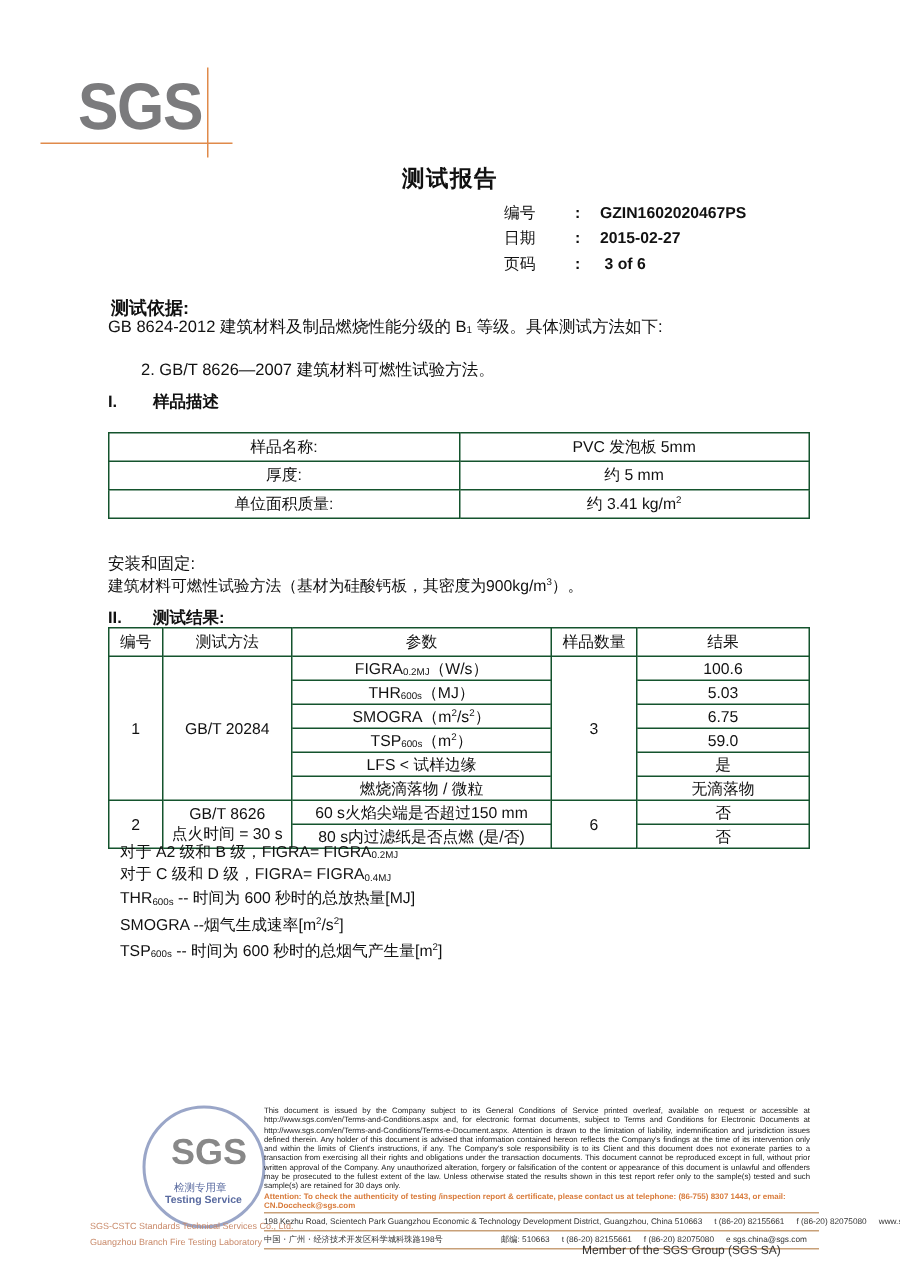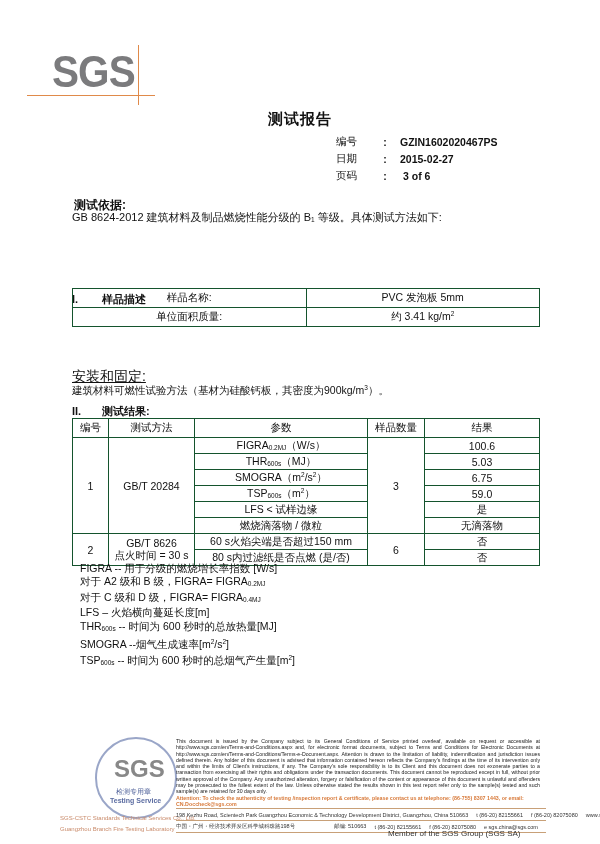--- a/index.html
+++ b/index.html
@@ -19,28 +19,28 @@
   .meta-row { display: flex; height: 17px; align-items: center; }
   .meta-label { width: 34px; font-weight: normal; }
   .meta-colon { width: 30px; text-align: center; }
 
   .basis-h { left: 74px; top: 197px; font-weight: bold; font-size: 12px; }
   .basis-t { left: 72px; top: 210px; font-size: 11px; }
   .list { left: 94px; top: 236px; font-size: 11px; line-height: 23px; }
 
   .sec { font-weight: bold; font-size: 11px; }
   .sec .num { display: inline-block; width: 30px; }
-  .sec1 { left: 72px; top: 292px; }
+  .sec1 { left: 72px; top: 260px; }
 
   table { border-collapse: collapse; font-size: 10.5px; }
   td { border: 1px solid #14532d; text-align: center; padding: 0; }
   .t1 { left: 72px; top: 288px; width: 468px; }
   .t1 td { height: 18px; }
 
-  .install-h { left: 72px; top: 368px; text-decoration: underline; font-size: 14px; }
+  .install-h { left: 72px; top: 368px; font-size: 11px; }
   .install-t { left: 72px; top: 384px; font-size: 10.5px; }
   .sec2 { left: 72px; top: 404px; }
   .t2 { left: 72px; top: 418px; width: 468px; }
   .t2 td { height: 15px; }
   .t2 tr.hdr td { height: 18px; }
   sub.s { font-size: 6.5px; vertical-align: -1px; }
   sup.s { font-size: 6.5px; vertical-align: 4px; }
 
   .notes { left: 80px; top: 562px; font-size: 10.5px; line-height: 13.4px; }
 
@@ -86,30 +86,35 @@
     <span class="meta-colon">:</span>
     <span style="padding-left:3px">3 of 6</span>
   </div>
 </div>
 
 <div class="abs basis-h">测试依据:</div>
 <div class="abs basis-t">
   <span>GB 8624-2012 建筑材料及制品燃烧性能分级的 B</span><sub class="s">1</sub><span> 等级。具体测试方法如下:</span>
 </div>
 <div class="abs list">
+  <div>2.  GB/T 8626—2007 建筑材料可燃性试验方法。</div>
 </div>
 
 <div class="abs sec sec1">
   <span class="num">I.</span><span>样品描述</span>
 </div>
 <table class="abs t1">
   <tbody>
       <tr>
     <td style="width:50%">样品名称:</td>
     <td>PVC 发泡板 5mm</td>
+  </tr>
+  <tr>
+    <td>厚度:</td>
+    <td>约 5 mm</td>
   </tr>
   <tr>
     <td>单位面积质量:</td>
     <td><span>约 3.41 kg/m</span><sup class="s">2</sup></td>
   </tr>
 </tbody>
   </table>
 
 <div class="abs install-h">安装和固定:</div>
 <div class="abs install-t">
@@ -166,24 +171,22 @@
     <td>否</td>
   </tr>
   <tr>
     <td>80 s内过滤纸是否点燃 (是/否)</td>
     <td>否</td>
   </tr>
 </tbody>
   </table>
 
 <div class="abs notes">
-  <div>FIGRA -- 用于分级的燃烧增长率指数 [W/s]</div>
   <div><span>对于 A2 级和 B 级，FIGRA= FIGRA</span><sub class="s">0.2MJ</sub></div>
   <div><span>对于 C 级和 D 级，FIGRA= FIGRA</span><sub class="s">0.4MJ</sub></div>
-  <div>LFS – 火焰横向蔓延长度[m]</div>
   <div><span>THR</span><sub class="s">600s</sub><span> -- 时间为 600 秒时的总放热量[MJ]</span></div>
   <div><span>SMOGRA --烟气生成速率[m</span><sup class="s">2</sup><span>/s</span><sup class="s">2</sup><span>]</span></div>
   <div><span>TSP</span><sub class="s">600s</sub><span> -- 时间为 600 秒时的总烟气产生量[m</span><sup class="s">2</sup><span>]</span></div>
 </div>
 
 <div class="abs stamp">
   <div class="stamp-circle"></div>
   <div class="stamp-sgs">SGS</div>
   <div class="stamp-cn">检测专用章</div>
   <div class="stamp-en">Testing Service</div>

